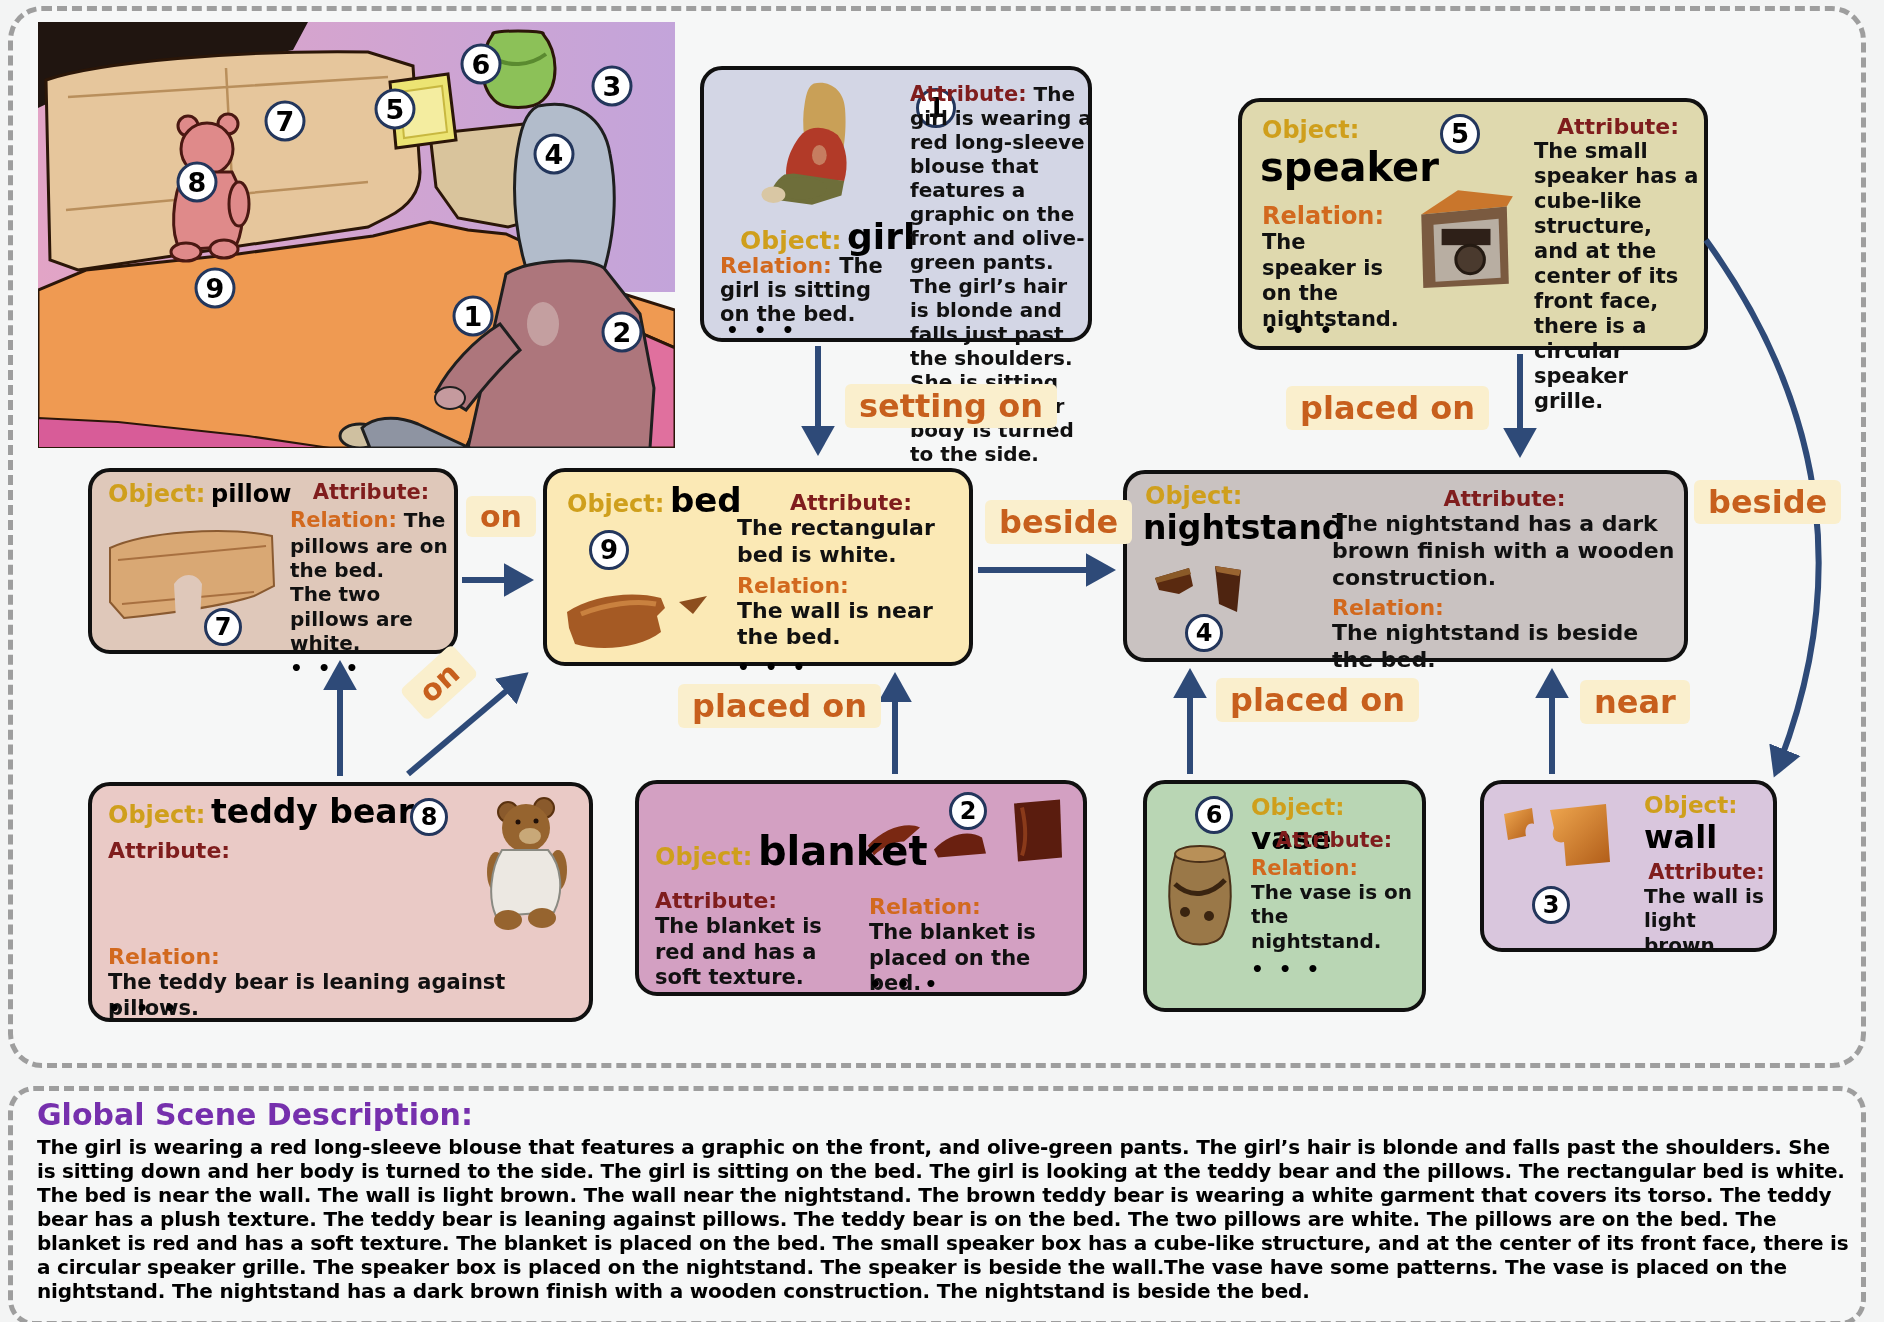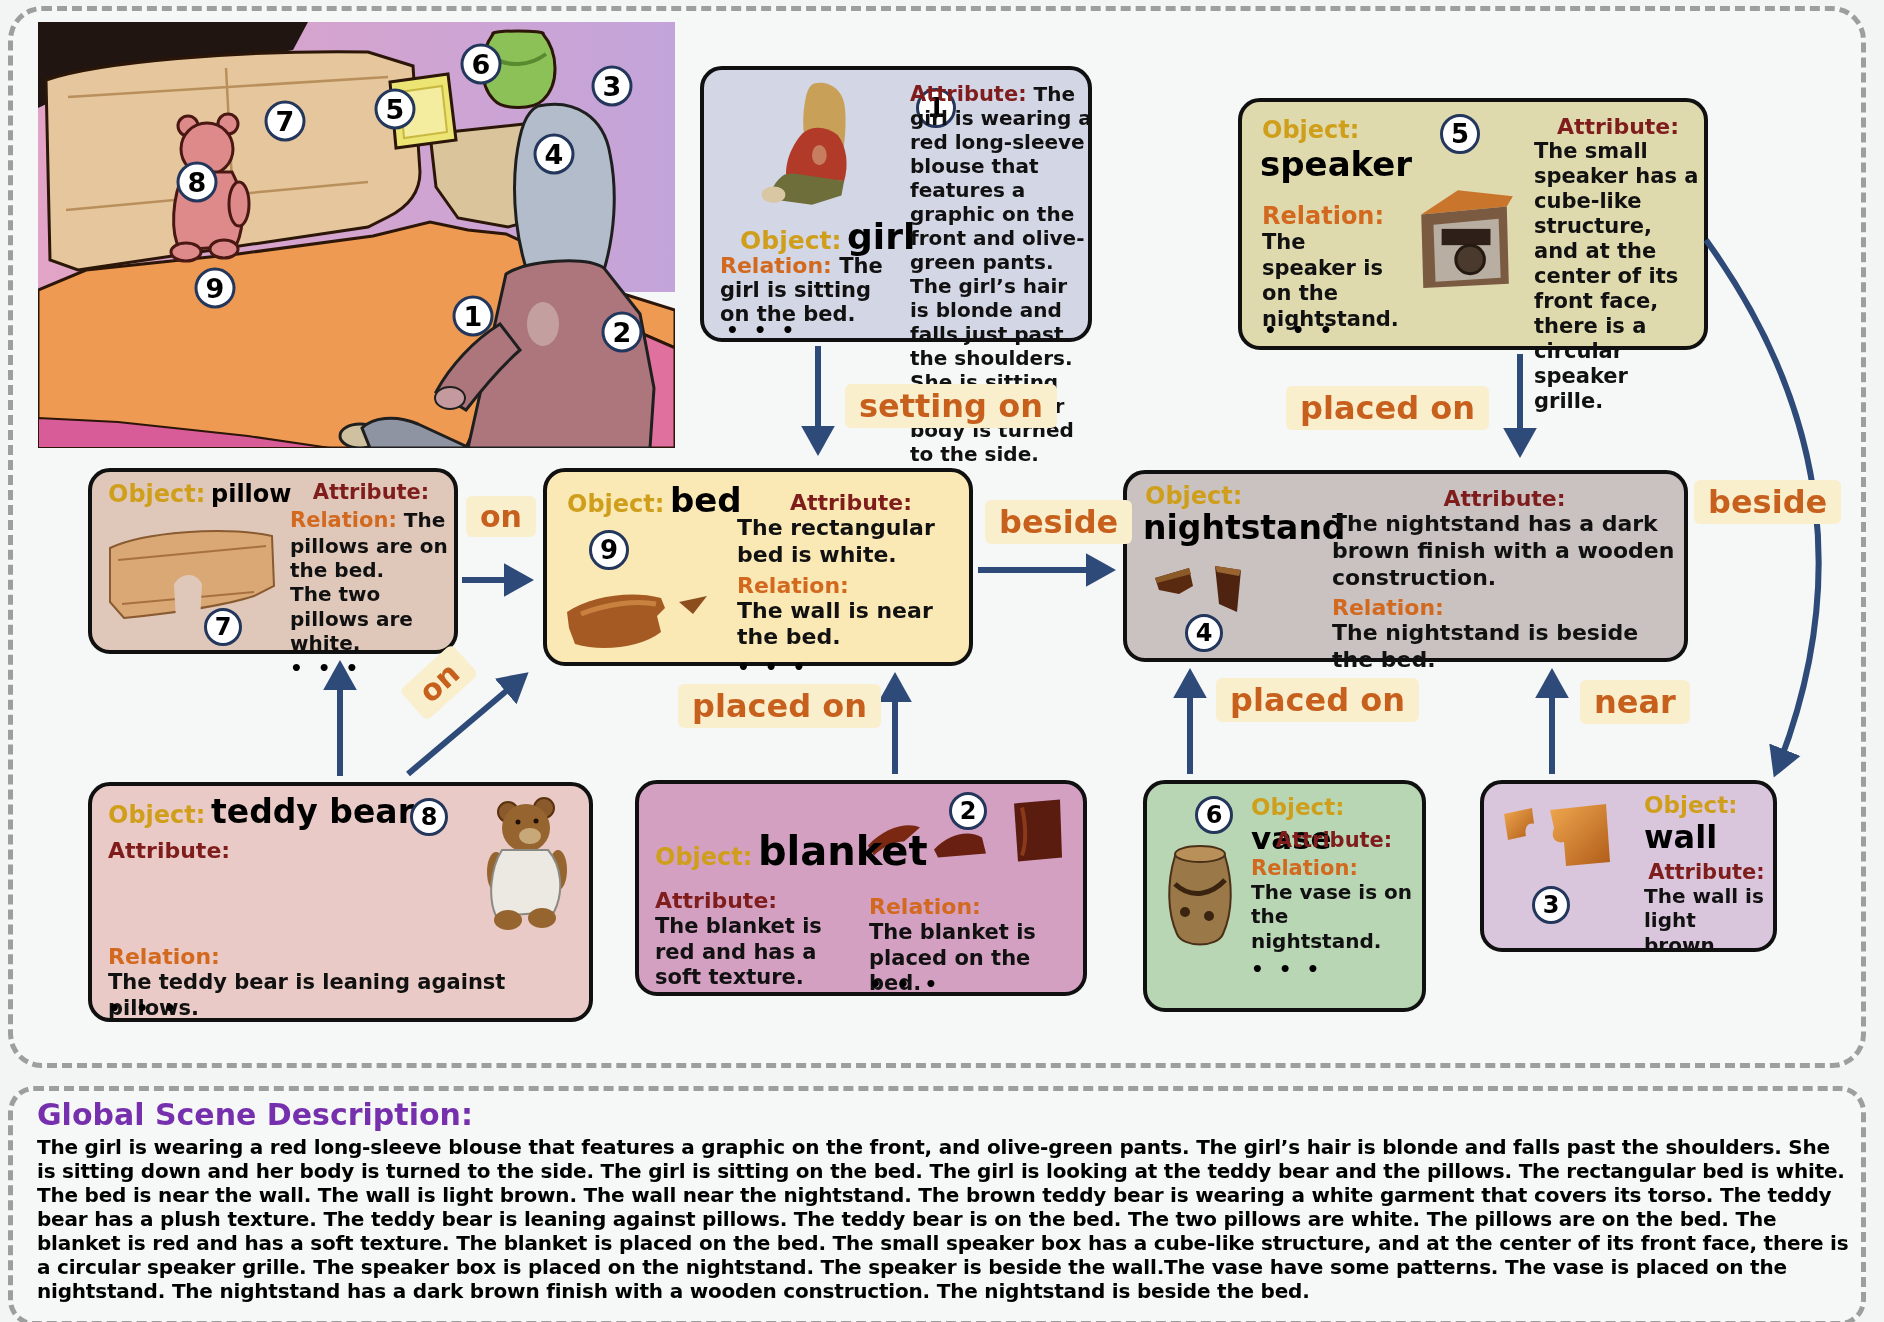--- a/index.html
+++ b/index.html
@@ -119,21 +119,21 @@
     </div>
     <div class="abs dots" style="left:22px;top:248px;">• • •</div>
     <div class="abs body" style="left:206px;top:12px;width:182px;font-size:20px;line-height:24px;">
       <span class="attr" style="font-size:21px;">Attribute:</span>
       <span>The girl is wearing a red long-sleeve blouse that features a graphic on the front and olive-green pants. The girl’s hair is blonde and falls just past the shoulders. She is sitting down and her body is turned to the side.</span>
     </div>
   </div>
 
   <div class="card" style="left:1238px;top:98px;width:470px;height:252px;background:#dfd9ae;">
     <div class="abs obj" style="left:20px;top:14px;font-size:24px;">Object:</div>
-    <div class="abs name" style="left:18px;top:42px;font-size:34px;">speaker</div>
+    <div class="abs name" style="left:18px;top:42px;font-size:40px;">speaker</div>
     <div class="badge" style="left:198px;top:12px;">5</div>
     <div class="abs rel" style="left:20px;top:100px;font-size:24px;">Relation:</div>
     <div class="abs body" style="left:20px;top:128px;width:140px;font-size:21px;">The speaker is on the nightstand.</div>
     <div class="abs dots" style="left:22px;top:216px;">• • •</div>
     <svg class="abs" style="left:165px;top:78px;" width="112" height="112" viewBox="0 0 110 110">
       <polygon points="14,34 50,10 104,16 98,26" fill="#c9762c"></polygon>
       <polygon points="14,34 98,26 100,102 16,106" fill="#7a5a40"></polygon>
       <polygon points="26,44 90,38 92,96 28,100" fill="#b8aea2"></polygon>
       <rect x="34" y="48" width="48" height="16" fill="#2e2018"></rect>
       <circle cx="62" cy="78" r="14" fill="#4a3a2e" stroke="#241a12" stroke-width="3"></circle>

